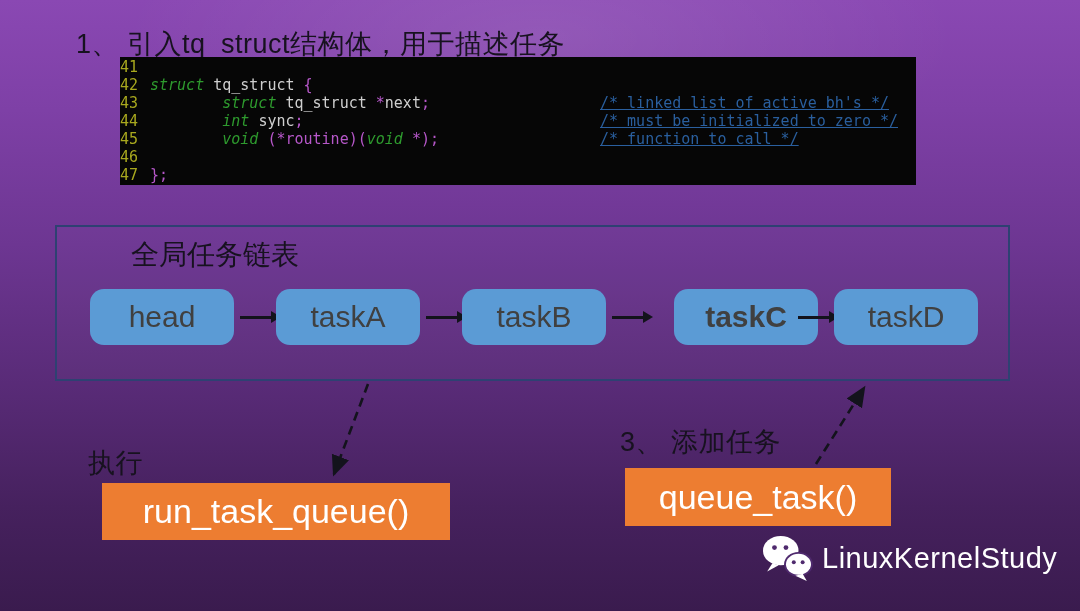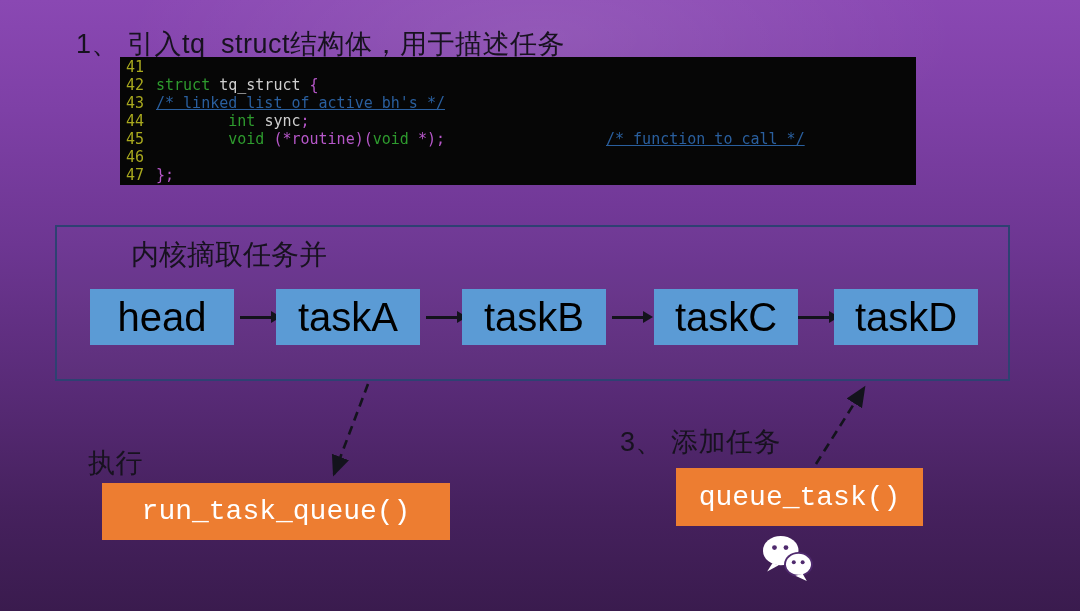--- a/index.html
+++ b/index.html
@@ -12,78 +12,78 @@
   .title{position:absolute;color:#17121f;font-size:27px;letter-spacing:0.5px;white-space:pre;}
   #t1{left:76px;top:26px;}
   #t2{left:62px;top:194px;}
   #t4{left:88px;top:412px;line-height:34px;white-space:normal;width:300px;}
   #t3{left:620px;top:424px;}
 
   
   .code{position:absolute;left:120px;top:57px;width:796px;height:128px;background:#060606;
     font-family:"DejaVu Sans Mono",monospace;font-size:15px;line-height:18px;padding-top:1px;box-sizing:border-box;}
   .cl{display:flex;white-space:pre;}
-  .ln{width:30px;padding-left:6px;color:#a8a81e;flex:0 0 auto;}
+  .ln{width:30px;color:#a8a81e;flex:0 0 auto;}
   .cp{width:450px;flex:0 0 auto;}
-  .kw{color:#2e9b2e;}
+  .kw{color:#2e9b2e;font-style:italic;}
   .id{color:#cfcfcf;}
   .pu{color:#b657c9;}
   .cmt{color:#2a5f9e;text-decoration:underline;}
 
   
   .list-box{position:absolute;left:55px;top:225px;width:951px;height:152px;border:2px solid var(--box-border,#2e4172);background:rgba(255,255,255,0.02);}
   .list-label{position:absolute;left:74px;top:9px;font-size:28px;color:#17121f;}
-  .node{position:absolute;top:62px;width:144px;height:56px;background:var(--node-fill,#5b9bd5);color:#000000;
-    font-size:40px;display:flex;align-items:center;justify-content:center;}
+  .node{position:absolute;top:62px;width:144px;height:56px;background:var(--node-fill,#5b9bd5);color:#404040;
+    font-size:30px;display:flex;align-items:center;justify-content:center;border-radius:14px;}
   .conn{position:absolute;top:89px;width:32px;height:3px;background:#13131c;}
   .conn::after{content:'';position:absolute;right:-9px;top:-5px;width:0;height:0;
     border-left:10px solid #13131c;border-top:6px solid transparent;border-bottom:6px solid transparent;}
 
   
-  .action{position:absolute;background:var(--action-fill,#ed7d31);color:#fff;display:flex;align-items:center;justify-content:center;font-size:28px;font-family:Liberation Mono, monospace;}
+  .action{position:absolute;background:var(--action-fill,#ed7d31);color:#fff;display:flex;align-items:center;justify-content:center;font-size:34px;}
   #run-box{left:102px;top:483px;width:348px;height:57px;}
-  #queue-box{left:676px;top:468px;width:247px;height:58px;}
+  #queue-box{left:625px;top:468px;width:266px;height:58px;}
 
   .arrows{position:absolute;left:0;top:0;pointer-events:none;}
   .dash{stroke:#13131c;stroke-width:2.6;fill:none;stroke-dasharray:9 6;}
 
   
   .brand{position:absolute;left:760px;top:534px;display:flex;align-items:center;}
   .brand-text{color:#ffffff;font-size:29px;margin-left:8px;letter-spacing:0.5px;}
 </style>
 </head>
 <body>
 
 <div class="slide">
 
   <div id="t1" class="title">1、 引入tq_struct结构体，用于描述任务</div>
 
   <div class="code">
     <div>
         <div class="cl"><span class="ln">41</span><span class="cp"></span></div>
         <div class="cl"><span class="ln">42</span><span class="cp"><span class="kw">struct </span><span class="id">tq_struct </span><span class="pu">{</span></span></div>
-        <div class="cl"><span class="ln">43</span><span class="cmt">/* linked list of active bh's */</span></div>
-        <div class="cl"><span class="ln">44</span><span class="cp"><span class="id">        </span><span class="kw">int </span><span class="id">sync</span><span class="pu">;</span></span></div>
+        <div class="cl"><span class="ln">43</span><span class="cp"><span class="id">        </span><span class="kw">struct </span><span class="id">tq_struct </span><span class="pu">*</span><span class="id">next</span><span class="pu">;</span></span><span class="cmt">/* linked list of active bh's */</span></div>
+        <div class="cl"><span class="ln">44</span><span class="cp"><span class="id">        </span><span class="kw">int </span><span class="id">sync</span><span class="pu">;</span></span><span class="cmt">/* must be initialized to zero */</span></div>
         <div class="cl"><span class="ln">45</span><span class="cp"><span class="id">        </span><span class="kw">void </span><span class="pu">(*routine)(</span><span class="kw">void</span><span class="pu"> *)</span><span class="pu">;</span></span><span class="cmt">/* function to call */</span></div>
         <div class="cl"><span class="ln">46</span></div>
         <div class="cl"><span class="ln">47</span><span class="cp"><span class="pu">};</span></span></div>
       </div>
   </div>
 
 
   <div class="list-box">
-    <div class="list-label">内核摘取任务并</div>
+    <div class="list-label">全局任务链表</div>
     <div>
         <div class="node" style="left: 33px;">head</div>
         <div class="conn" style="left: 183px;"></div>
         <div class="node" style="left: 219px;">taskA</div>
         <div class="conn" style="left: 369px;"></div>
         <div class="node" style="left: 405px;">taskB</div>
         <div class="conn" style="left: 555px;"></div>
-        <div class="node" style="left: 597px;">taskC</div>
+        <div class="node" style="left: 617px; font-weight: bold;">taskC</div>
         <div class="conn" style="left: 741px;"></div>
         <div class="node" style="left: 777px;">taskD</div>
       </div>
   </div>
 
   <svg class="arrows" width="1080" height="611">
     <defs>
       <marker id="ah" markerWidth="10" markerHeight="10" refX="7" refY="3.5" orient="auto">
         <path d="M0,0 L8,3.5 L0,7 z" fill="#13131c"></path>
       </marker>
@@ -104,15 +104,16 @@
       <ellipse cx="19" cy="16" rx="17" ry="14" fill="#ffffff"></ellipse>
       <path d="M11 28 L6 36 L17 30 z" fill="#ffffff"></path>
       <circle cx="13" cy="13" r="2.3" fill="#4f2a6e"></circle>
       <circle cx="24" cy="13" r="2.3" fill="#4f2a6e"></circle>
       <ellipse cx="36" cy="29" rx="13.8" ry="11.8" fill="#4f2a6e"></ellipse>
       <ellipse cx="36" cy="29" rx="12" ry="10" fill="#ffffff"></ellipse>
       <path d="M40 38 L44 45 L33 40 z" fill="#ffffff"></path>
       <circle cx="31.5" cy="27" r="1.9" fill="#4f2a6e"></circle>
       <circle cx="40" cy="27" r="1.9" fill="#4f2a6e"></circle>
     </svg>
+    <span class="brand-text">LinuxKernelStudy</span>
   </div>
 
 </div>
 
 </body></html>

